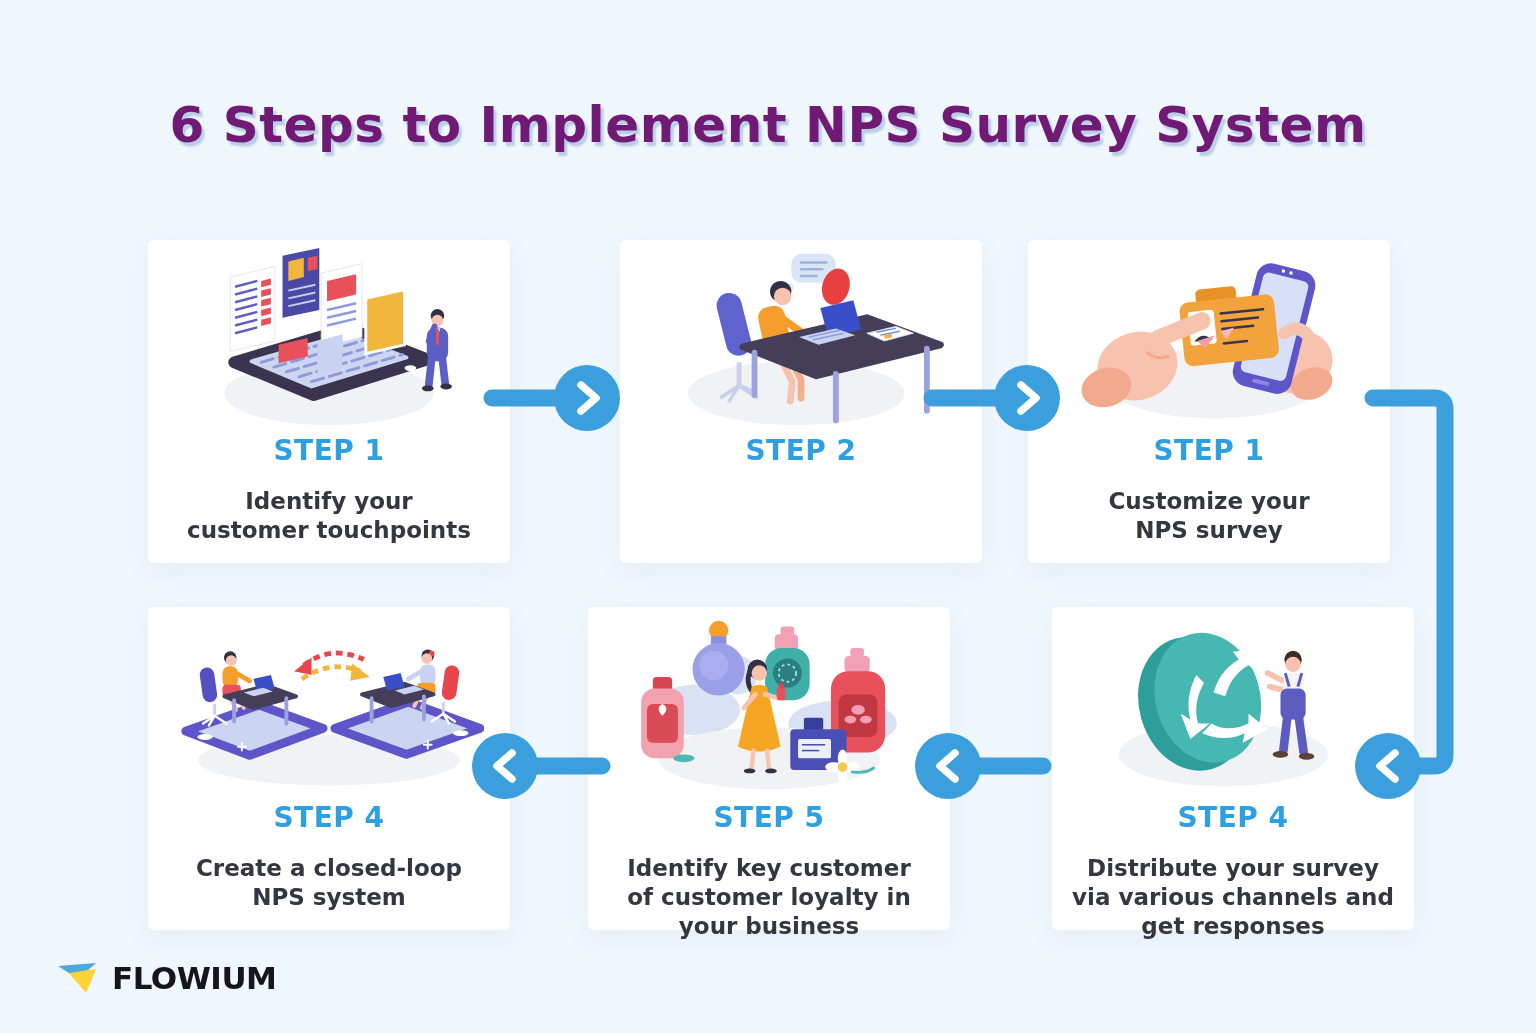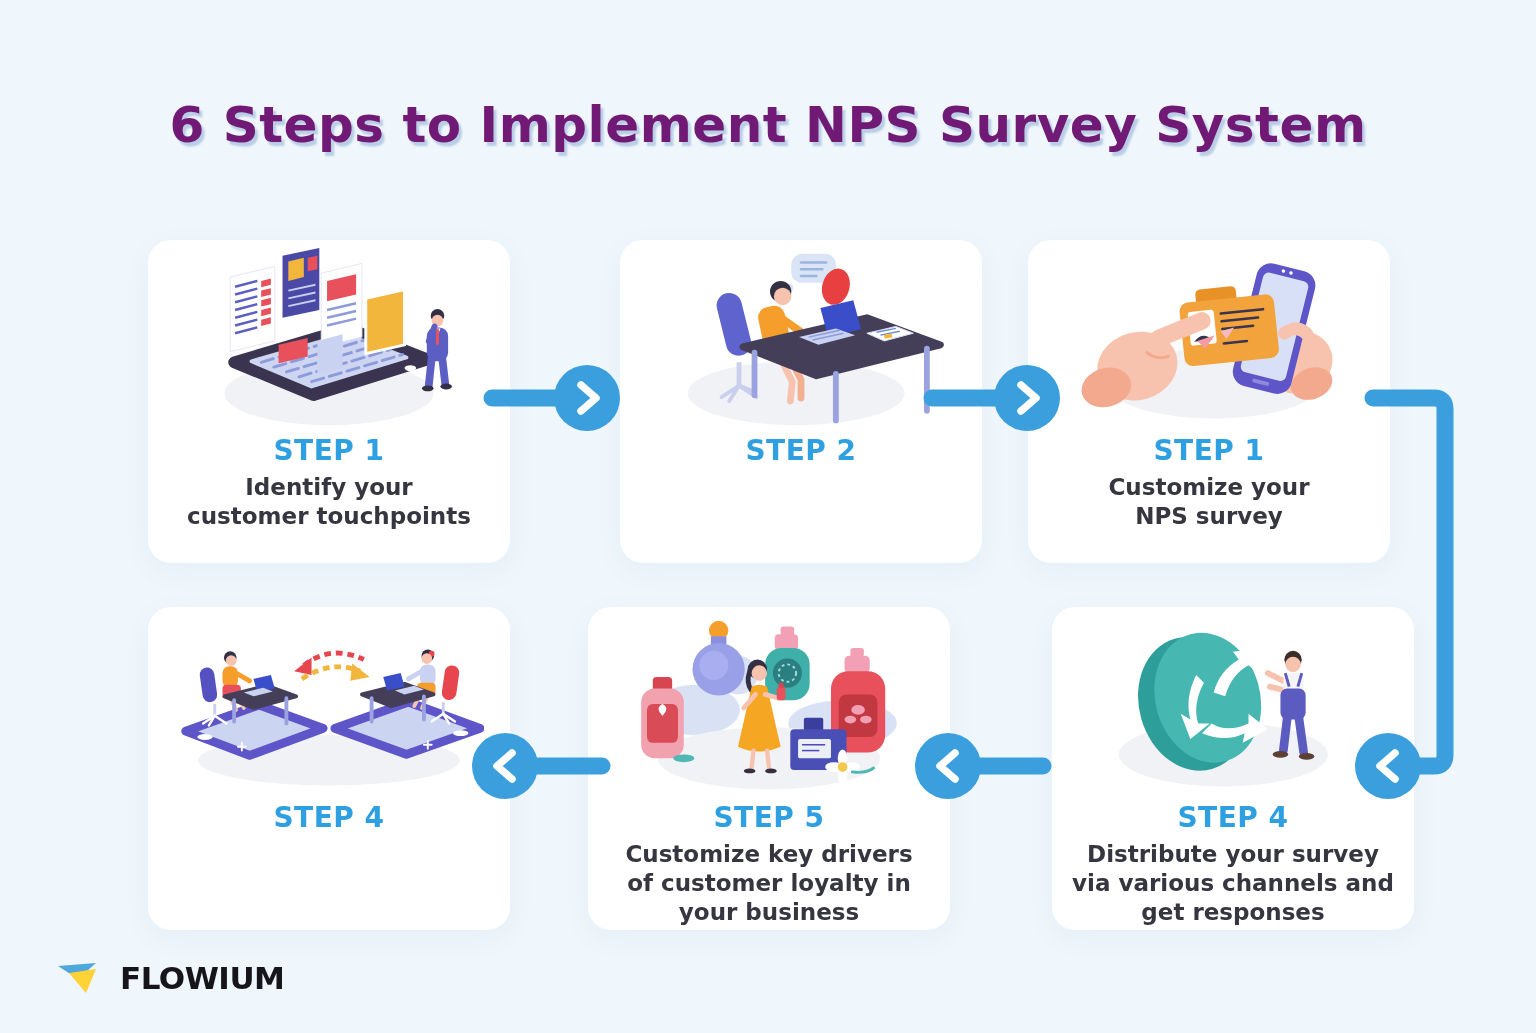--- a/index.html
+++ b/index.html
@@ -8,36 +8,36 @@
     background:#EFF6FC;
     font-family:"DejaVu Sans","Liberation Sans",sans-serif;
   }
   .title{
     position:absolute;left:0;top:96px;width:1536px;text-align:center;
     font-size:50px;font-weight:bold;letter-spacing:.5px;color:#701a75;
     text-shadow:3px 4px 2px rgba(140,172,210,.55);
   }
   .card{
     position:absolute;width:362px;height:323px;background:#FFFFFF;
-    border-radius:23px;box-shadow:0 8px 26px rgba(120,150,190,.07);
+    border-radius:6px;box-shadow:0 8px 26px rgba(120,150,190,.07);
     display:flex;flex-direction:column;align-items:center;
   }
   .illus{width:310px;height:184px;margin-top:8px;flex:0 0 auto;}
   .illus svg{width:100%;height:100%;display:block;}
   .step-label{
     margin-top:2px;font-size:28px;font-weight:bold;letter-spacing:.5px;
     color:#2E9FE0;text-align:center;
   }
   .step-desc{
-    margin-top:6px;font-size:23px;font-weight:bold;line-height:1.26;
+    margin-top:20px;font-size:23px;font-weight:bold;line-height:1.26;
     color:#35363F;text-align:center;white-space:pre-line;width:100%;
   }
   .connectors{position:absolute;left:0;top:0;z-index:5;pointer-events:none;}
   .logo{
-    position:absolute;left:56px;top:958px;display:flex;align-items:center;gap:20px;
+    position:absolute;left:56px;top:958px;display:flex;align-items:center;gap:12px;
   }
   .logo-text{
     font-size:31px;font-weight:900;letter-spacing:-.5px;color:#15151A;
   }
 </style>
 </head>
 <body>
 
 <div class="title">6 Steps to Implement NPS Survey System</div>
 
@@ -256,20 +256,22 @@
       <path d="M204,86 L204,110 M258,84 L258,108" stroke="#9AA3E0" stroke-width="4" stroke-linecap="round"></path>
       <path d="M216,64 L234,60 L238,74 L220,78 Z" fill="#3B4EC9"></path>
       <path d="M228,78 L248,73 L258,77 L238,82 Z" fill="#C9D2F0"></path>
       <path d="M134,52 Q162,30 196,46" stroke="#E8464F" stroke-width="5" stroke-dasharray="7 5" fill="none"></path>
       <path d="M124,58 L142,44 L142,62 Z" fill="#E8464F"></path>
       <path d="M132,66 Q162,46 192,58" stroke="#F2B63C" stroke-width="5" stroke-dasharray="7 5" fill="none"></path>
       <path d="M202,64 L184,50 L182,68 Z" fill="#F2B63C"></path>
     </svg>
   </div>
   <div class="step-label">STEP 4</div>
+  <div class="step-desc">Create a closed-loop
+NPS system</div>
 </div>
 
 <div class="card" style="left:588px;top:607px">
   <div class="illus">
     <svg viewBox="0 0 320 190">
       <ellipse cx="84" cy="98" rx="46" ry="26" fill="#D9E2F5"></ellipse>
       <ellipse cx="236" cy="112" rx="56" ry="24" fill="#D9E2F5"></ellipse>
       <circle cx="128" cy="62" r="20" fill="#D9E2F5"></circle>
       <ellipse cx="160" cy="148" rx="115" ry="32" fill="#F1F2F6"></ellipse>
       <circle cx="108" cy="16" r="10" fill="#F59E2C"></circle>
@@ -317,21 +319,21 @@
       <path d="M146,82 L134,96" stroke="#F8C3AE" stroke-width="5" stroke-linecap="round"></path>
       <path d="M156,82 L170,86" stroke="#F8C3AE" stroke-width="5" stroke-linecap="round"></path>
       <rect x="168" y="74" width="9" height="14" rx="3" fill="#E8505B"></rect>
       <rect x="170" y="70" width="5" height="5" rx="1.5" fill="#D64550"></rect>
       <path d="M144,140 L142,158 M158,140 L160,158" stroke="#F8C3AE" stroke-width="4.5" stroke-linecap="round"></path>
       <ellipse cx="140" cy="161" rx="6" ry="2.5" fill="#332F45"></ellipse>
       <ellipse cx="162" cy="161" rx="6" ry="2.5" fill="#332F45"></ellipse>
     </svg>
   </div>
   <div class="step-label">STEP 5</div>
-  <div class="step-desc">Customize key drivers
+  <div class="step-desc">Identify key customer
 of customer loyalty in
 your business</div>
 </div>
 
 <div class="card" style="left:1052px;top:607px">
   <div class="illus">
     <svg viewBox="0 0 320 190">
       <ellipse cx="150" cy="144" rx="108" ry="33" fill="#F1F2F6"></ellipse>
       <g transform="rotate(-16 132 86)">
         <ellipse cx="118" cy="88" rx="56" ry="70" fill="#2E9E9B"></ellipse>

